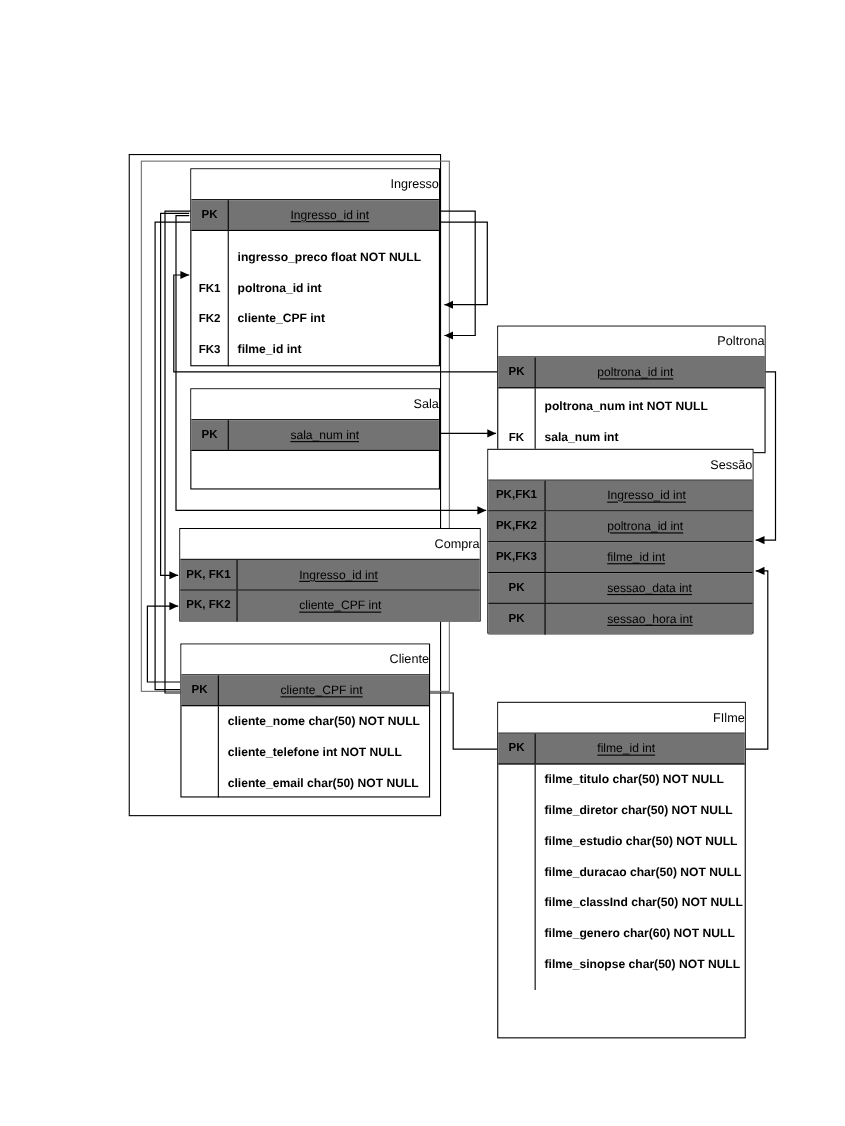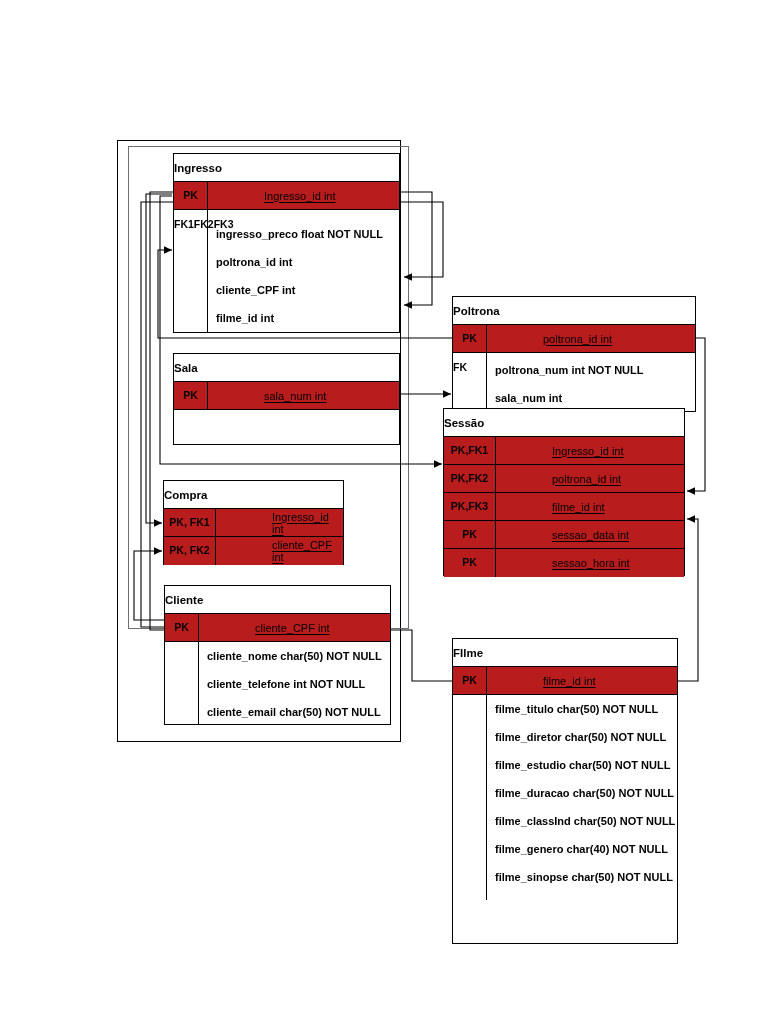--- a/index.html
+++ b/index.html
@@ -13,32 +13,32 @@
   #svg-layer{position:absolute;left:0;top:0;width:768px;height:1024px;pointer-events:none;}
 
   .entity{
     position:absolute;
     background:#ffffff;
     border:1px solid #000000;
     box-sizing:border-box;
   }
   .ent-title{
     height:28px;line-height:28px;
-    text-align:left;
-    font-size:11.5px;font-weight:bold;
+    text-align:right;
+    font-size:11.5px;font-weight:normal;
     border-bottom:1px solid #000000;
     box-sizing:border-box;
     background:#ffffff;
   }
   .key-row{
     display:flex;
     border-bottom:1px solid #000000;
     box-sizing:border-box;
     min-height:28px;
-    background:#b91c1c;
+    background:#737373;
   }
   .key-row.last-key{border-bottom:1px solid #000000;}
   .key-row .kcol{
     width:34px;flex:0 0 34px;
     display:flex;align-items:center;justify-content:center;
     font-size:10.5px;font-weight:bold;
     border-right:1px solid #000000;
     box-sizing:border-box;
     text-align:center;
     line-height:1.05;
@@ -55,21 +55,21 @@
   .key-row .vcol span{text-decoration:underline;text-underline-offset:1.5px;}
 
   .attr-block{
     display:flex;
     box-sizing:border-box;
   }
   .attr-block .kcol{
     width:34px;flex:0 0 34px;
     border-right:1px solid #000000;
     box-sizing:border-box;
-    display:flex;flex-direction:row;
+    display:flex;flex-direction:column;
     padding-top:0;
   }
   .attr-block .vcol{
     flex:1 1 auto;
     display:flex;flex-direction:column;
     box-sizing:border-box;
     font-weight:bold;
   }
   .attr-k{
     height:28px;line-height:28px;
@@ -212,21 +212,21 @@
         </div>
     </div>
     <div class="key-row wide" style="border-bottom:none;">
       <div class="kcol">PK</div>
       <div class="vcol">
           <span>sessao_hora int</span>
         </div>
     </div>
   </div>
 
-  <div class="entity" style="left:163px;top:480px;width:181px;height:85px;">
+  <div class="entity" style="left:163px;top:480px;width:274px;height:85px;">
     <div class="ent-title">Compra</div>
     <div class="key-row wide">
       <div class="kcol">PK, FK1</div>
       <div class="vcol">
           <span>Ingresso_id int</span>
         </div>
     </div>
     <div class="key-row wide" style="border-bottom:none;">
       <div class="kcol">PK, FK2</div>
       <div class="vcol">
@@ -268,19 +268,19 @@
       <div class="kcol">
         <div class="pad-top" style="height:0px;"></div>
       </div>
       <div class="vcol">
         <div class="pad-top" style="height:0px;"></div>
         <div class="attr-v">filme_titulo char(50) NOT NULL</div>
         <div class="attr-v">filme_diretor char(50) NOT NULL</div>
         <div class="attr-v">filme_estudio char(50) NOT NULL</div>
         <div class="attr-v">filme_duracao char(50) NOT NULL</div>
         <div class="attr-v">filme_classInd char(50) NOT NULL</div>
-        <div class="attr-v">filme_genero char(40) NOT NULL</div>
+        <div class="attr-v">filme_genero char(60) NOT NULL</div>
         <div class="attr-v">filme_sinopse char(50) NOT NULL</div>
       </div>
     </div>
   </div>
 
 </div>
 
 </body></html>

